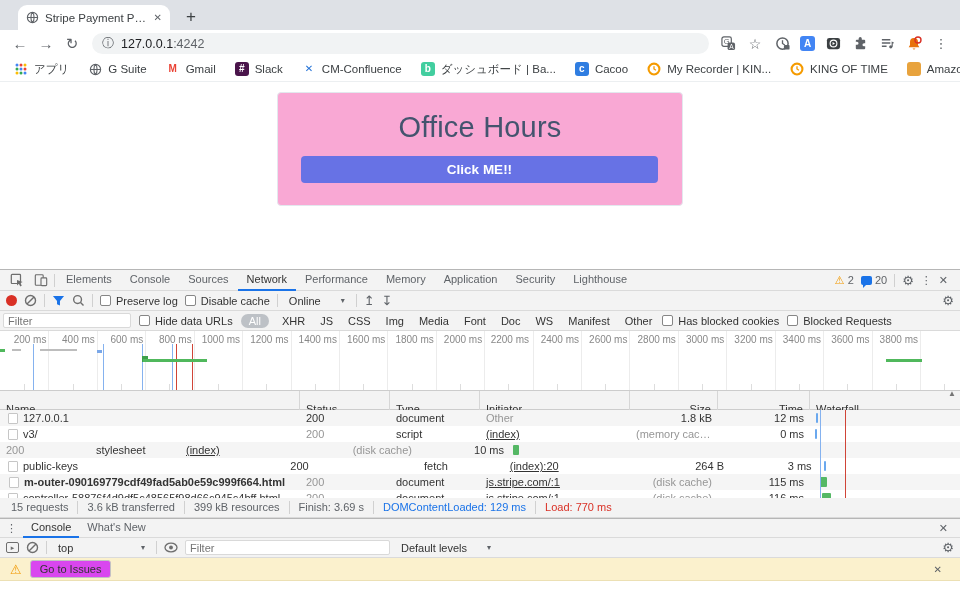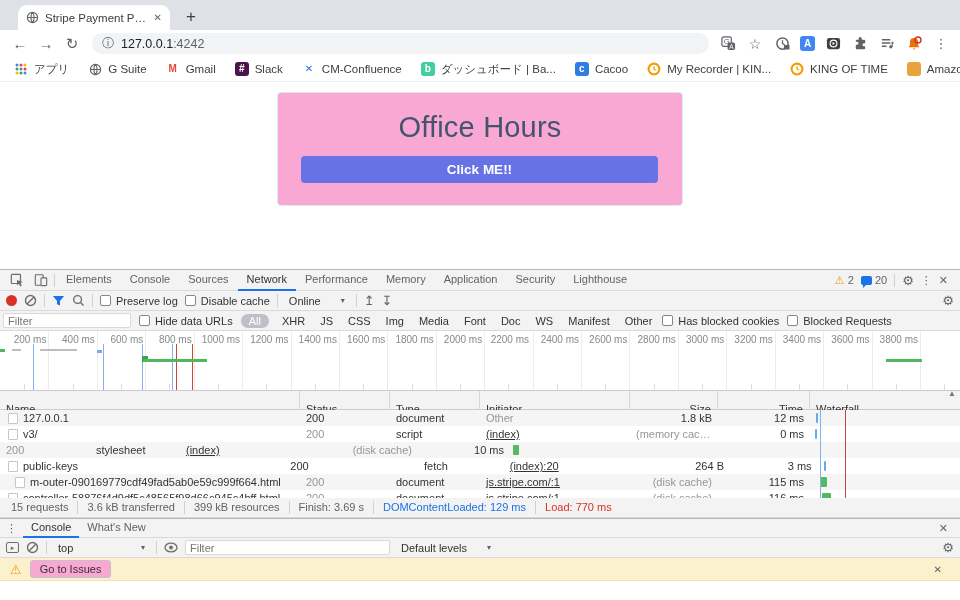--- a/index.html
+++ b/index.html
@@ -84,21 +84,21 @@
   .sum-item:last-child{border-right:none;}
 
   .drawer-tabs{height:20px;border-top:1px solid #b6b6b6;padding:0 4px;gap:4px;}
   .drw-tab{padding:0 8px;line-height:18px;height:20px;color:#5f6368;white-space:nowrap;}
   .drw-tab.active{color:#333;border-bottom:2px solid #1a73e8;}
   .dots-v{color:#5f6368;padding:0 2px;}
   .close-x{color:#5f6368;margin-left:auto;padding-right:8px;}
   .console-toolbar{height:20px;padding:0 6px;gap:7px;}
   .pane-ic{width:13px;height:11px;border:1px solid #6e6e6e;border-radius:2px;display:inline-flex;align-items:center;justify-content:center;font-size:7px;color:#6e6e6e;}
   .issues{position:relative;height:23px;background:#fbf1cd;border-bottom:1px solid #ece0b4;display:flex;align-items:center;padding:0 10px;gap:8px;font-size:11.5px;color:#3c4043;}
-  .goto-btn{background:#f9a8d4;border:1px solid #c3c3c3;border-radius:3px;padding:2px 9px;font:11px "Liberation Sans",sans-serif;color:#333;}
+  .goto-btn{background:#d946ef;border:1px solid #c3c3c3;border-radius:3px;padding:2px 9px;font:11px "Liberation Sans",sans-serif;color:#333;}
   .issues .close-x{margin-left:auto;font-size:10px;}
   svg{display:block;}
 </style>
 </head>
 <body>
 
 <div id="app">
 
   <div class="tabstrip">
     <div class="tab">
@@ -503,21 +503,21 @@
           <span class="g-cell" style="width: 90px;">200</span>
           <span class="g-cell" style="width: 90px; margin-left: 48px;">fetch</span>
           <span class="g-cell" style="width: 150px;"><span class="ilink">(index):20</span></span>
           <span class="g-cell r" style="width: 88px;">264 B</span>
           <span class="g-cell r" style="width: 92px;">3 ms</span>
           <span class="g-cell wf-cell" style="width: 150px;">
             <span class="wf-bar" style="left: 6px; width: 2px; background: rgb(106, 168, 238);"></span>
           </span>
         </div>
         <div class="g-row alt">
-          <span class="g-cell" style="width: 300px; padding-left: 15px;"><span class="file-ic"></span><span>m-outer-090169779cdf49fad5ab0e59c999f664.html</span></span>
+          <span class="g-cell" style="width: 300px; padding-left: 9px; font-weight: bold;"><span class="file-ic"></span><span>m-outer-090169779cdf49fad5ab0e59c999f664.html</span></span>
           <span class="g-cell muted" style="width: 90px;">200</span>
           <span class="g-cell" style="width: 90px;">document</span>
           <span class="g-cell" style="width: 150px;"><span class="ilink">js.stripe.com/:1</span></span>
           <span class="g-cell r muted" style="width: 88px;">(disk cache)</span>
           <span class="g-cell r" style="width: 92px;">115 ms</span>
           <span class="g-cell wf-cell" style="width: 150px;">
             <span class="wf-bar" style="left: 10px; width: 7px; background: rgb(85, 184, 101);"></span>
           </span>
         </div>
         <div class="g-row">

